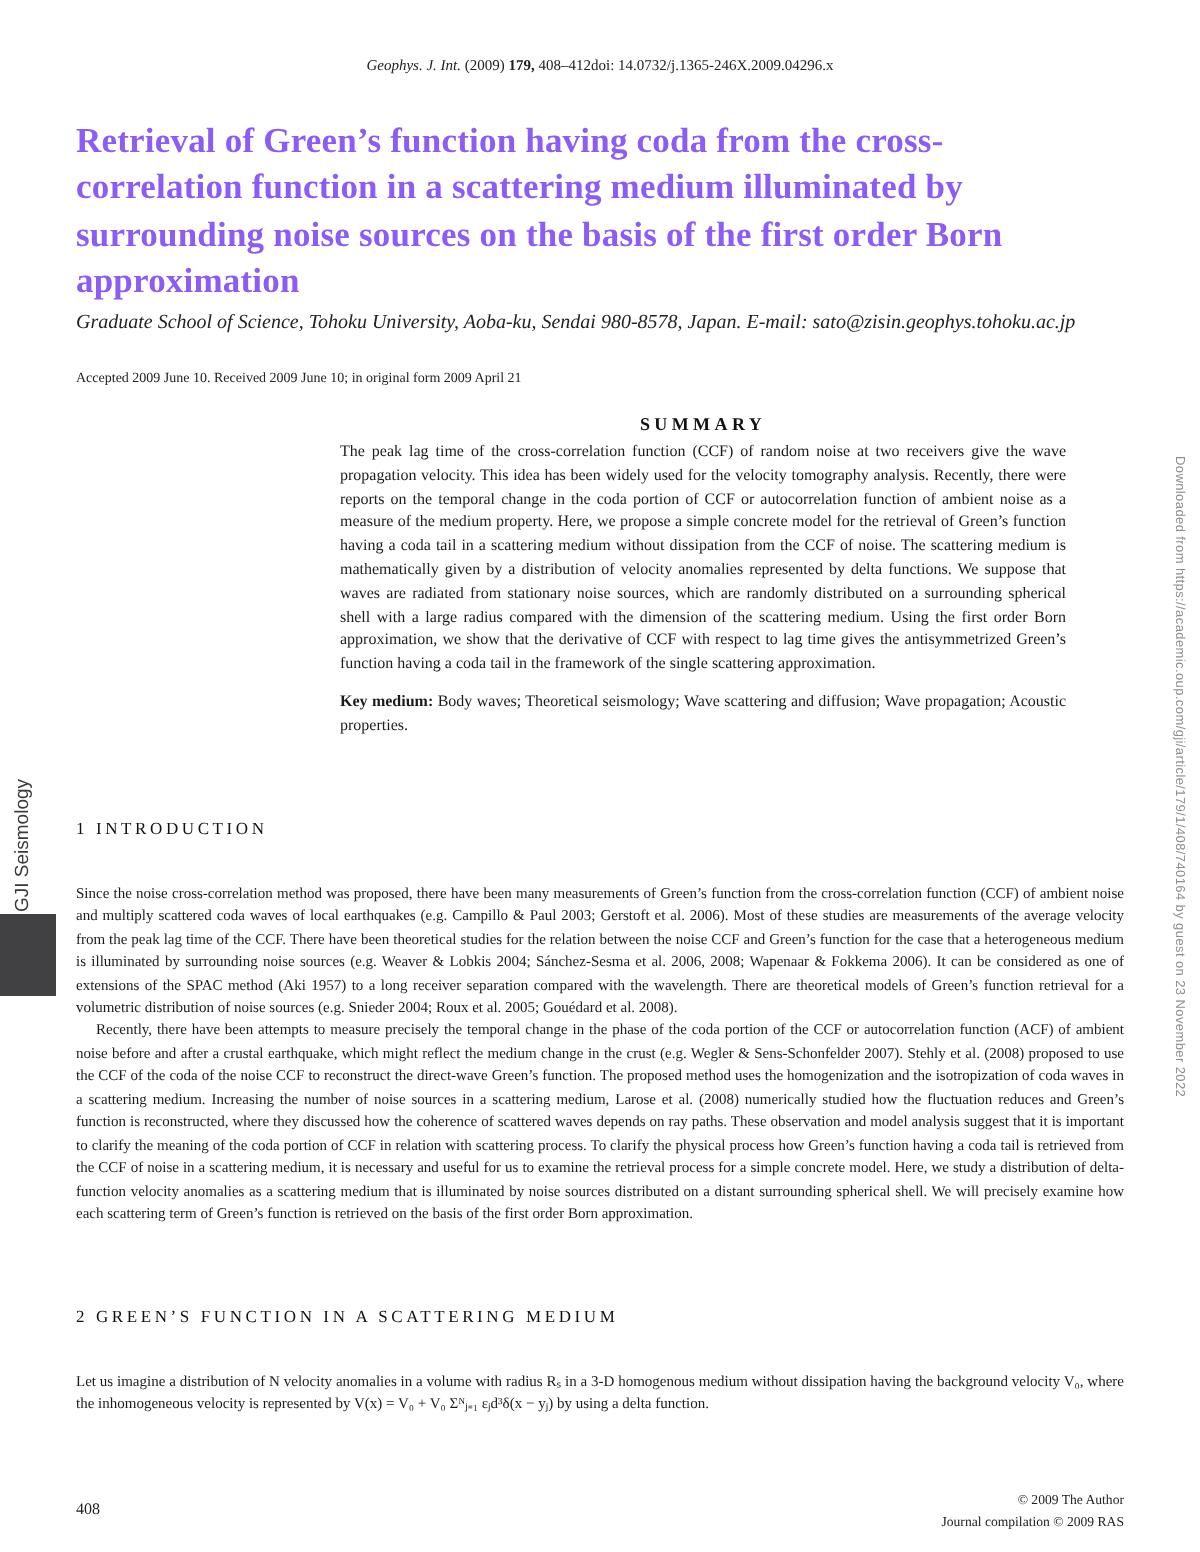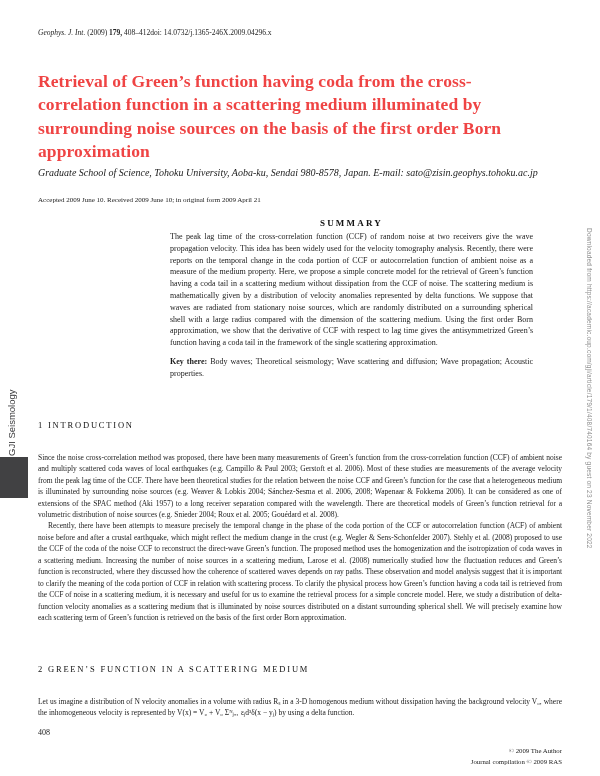--- a/index.html
+++ b/index.html
@@ -11,33 +11,33 @@
     color: #1a1a1a;
     overflow: hidden;
   }
   .main-col {
     position: absolute;
     left: 38px; top: 28px;
     width: 524px;
   }
   .header-row {
     display: flex;
-    justify-content: flex-start;
+    justify-content: center;
     font-size: 7.5px;
     color: #222;
   }
   .journal-name { font-style: italic; }
   .vol-bold { font-weight: bold; }
   .paper-title {
-    margin-top: 33px;
+    margin-top: 22px;
     font-size: 17.5px;
     font-weight: bold;
     line-height: 1.33;
     letter-spacing: 0.1px;
-    color: #ef4444;
+    color: #8b5cf6;
     width: 516px;
   }
   .author-name {
     margin-top: 16px;
     font-size: 12.5px;
     color: #111;
   }
   .affiliation {
     margin-top: 4px;
     font-size: 10px;
@@ -86,21 +86,21 @@
   .body-para {
     margin-top: 22px;
     font-size: 7.5px;
     line-height: 1.53;
     text-align: justify;
     color: #1b1b1b;
   }
   .body-para.indented { margin-top: 0; text-indent: 10px; }
   .footer-left {
     position: absolute;
-    left: 38px; top: 728px;
+    left: 38px; top: 750px;
     font-size: 8px;
     color: #222;
   }
   .footer-right {
     position: absolute;
     right: 38px; top: 746px;
     font-size: 6.8px;
     text-align: right;
     line-height: 1.6;
     color: #222;
@@ -151,21 +151,21 @@
 
 
   <div class="affiliation">Graduate School of Science, Tohoku University, Aoba-ku, Sendai 980-8578, Japan. E-mail: sato@zisin.geophys.tohoku.ac.jp</div>
 
   <div class="dates-line">Accepted 2009 June 10. Received 2009 June 10; in original form 2009 April 21</div>
 
   <div class="summary-block">
     <div class="summary-heading">SUMMARY</div>
     <p class="summary-body">The peak lag time of the cross-correlation function (CCF) of random noise at two receivers give the wave propagation velocity. This idea has been widely used for the velocity tomography analysis. Recently, there were reports on the temporal change in the coda portion of CCF or autocorrelation function of ambient noise as a measure of the medium property. Here, we propose a simple concrete model for the retrieval of Green’s function having a coda tail in a scattering medium without dissipation from the CCF of noise. The scattering medium is mathematically given by a distribution of velocity anomalies represented by delta functions. We suppose that waves are radiated from stationary noise sources, which are randomly distributed on a surrounding spherical shell with a large radius compared with the dimension of the scattering medium. Using the first order Born approximation, we show that the derivative of CCF with respect to lag time gives the antisymmetrized Green’s function having a coda tail in the framework of the single scattering approximation.</p>
     <p class="keywords-para">
-      <span class="keywords-label">Key there:</span>
+      <span class="keywords-label">Key medium:</span>
       <span>Body waves; Theoretical seismology; Wave scattering and diffusion; Wave propagation; Acoustic properties.</span>
     </p>
   </div>
 
   <div class="section-heading">1 INTRODUCTION</div>
   <p class="body-para">Since the noise cross-correlation method was proposed, there have been many measurements of Green’s function from the cross-correlation function (CCF) of ambient noise and multiply scattered coda waves of local earthquakes (e.g. Campillo &amp; Paul 2003; Gerstoft et al. 2006). Most of these studies are measurements of the average velocity from the peak lag time of the CCF. There have been theoretical studies for the relation between the noise CCF and Green’s function for the case that a heterogeneous medium is illuminated by surrounding noise sources (e.g. Weaver &amp; Lobkis 2004; Sánchez-Sesma et al. 2006, 2008; Wapenaar &amp; Fokkema 2006). It can be considered as one of extensions of the SPAC method (Aki 1957) to a long receiver separation compared with the wavelength. There are theoretical models of Green’s function retrieval for a volumetric distribution of noise sources (e.g. Snieder 2004; Roux et al. 2005; Gouédard et al. 2008).</p>
   <p class="body-para indented">Recently, there have been attempts to measure precisely the temporal change in the phase of the coda portion of the CCF or autocorrelation function (ACF) of ambient noise before and after a crustal earthquake, which might reflect the medium change in the crust (e.g. Wegler &amp; Sens-Schonfelder 2007). Stehly et al. (2008) proposed to use the CCF of the coda of the noise CCF to reconstruct the direct-wave Green’s function. The proposed method uses the homogenization and the isotropization of coda waves in a scattering medium. Increasing the number of noise sources in a scattering medium, Larose et al. (2008) numerically studied how the fluctuation reduces and Green’s function is reconstructed, where they discussed how the coherence of scattered waves depends on ray paths. These observation and model analysis suggest that it is important to clarify the meaning of the coda portion of CCF in relation with scattering process. To clarify the physical process how Green’s function having a coda tail is retrieved from the CCF of noise in a scattering medium, it is necessary and useful for us to examine the retrieval process for a simple concrete model. Here, we study a distribution of delta-function velocity anomalies as a scattering medium that is illuminated by noise sources distributed on a distant surrounding spherical shell. We will precisely examine how each scattering term of Green’s function is retrieved on the basis of the first order Born approximation.</p>
 
   <div class="section-heading">2 GREEN’S FUNCTION IN A SCATTERING MEDIUM</div>
   <p class="body-para">Let us imagine a distribution of N velocity anomalies in a volume with radius Rₛ in a 3-D homogenous medium without dissipation having the background velocity V₀, where the inhomogeneous velocity is represented by V(x) = V₀ + V₀ Σᴺⱼ₌₁ εⱼd³δ(x − yⱼ) by using a delta function.</p>

